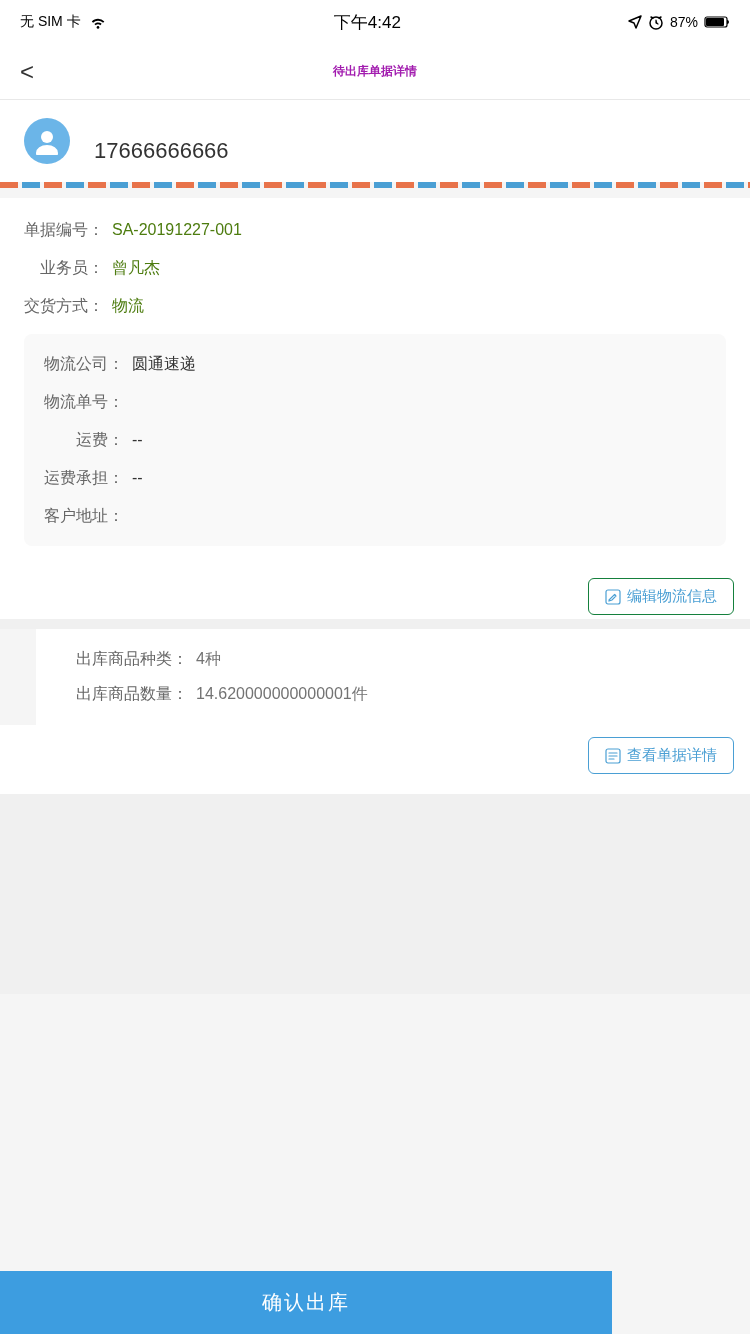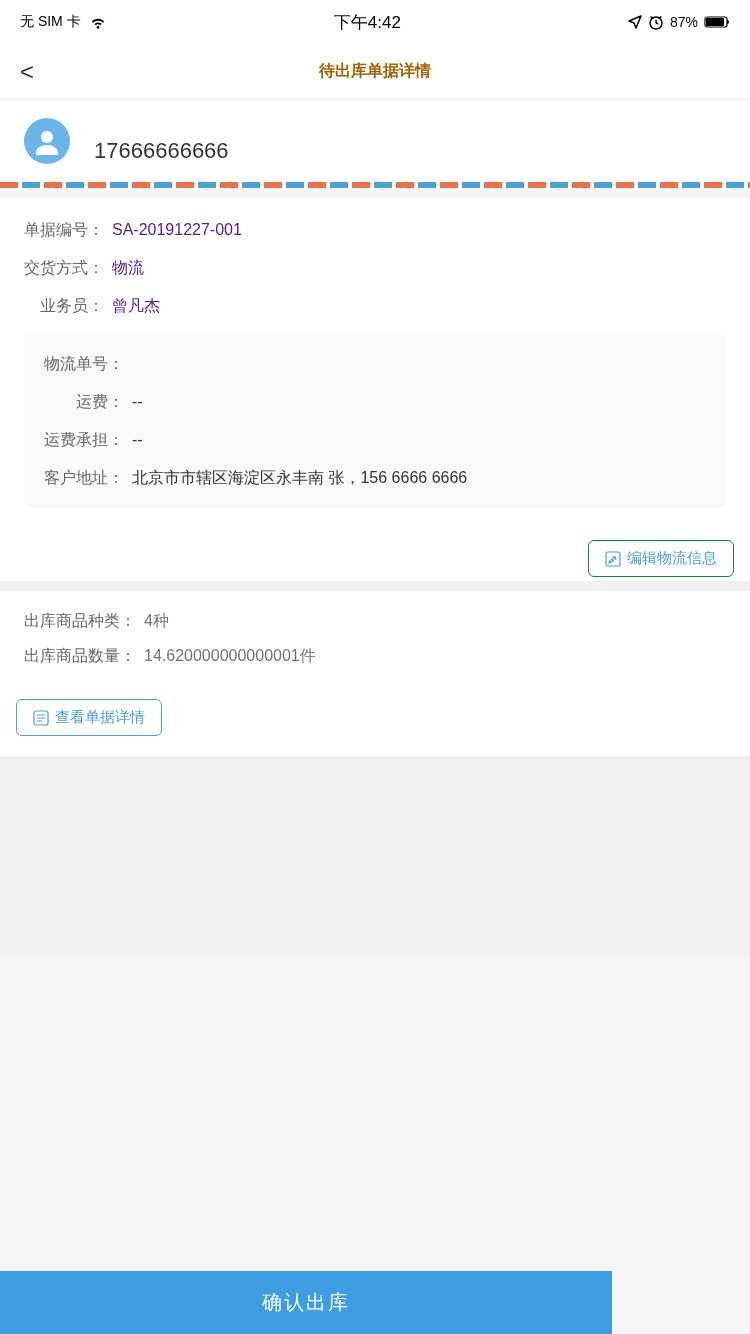--- a/index.html
+++ b/index.html
@@ -40,23 +40,23 @@
       border-bottom: 1px solid #e8e8e8;
     }
     .nav-back {
       position: absolute;
       left: 20px;
       font-size: 24px;
       color: #333;
       cursor: pointer;
     }
     .nav-title {
-      font-size: 16px;
+      font-size: 12px;
       font-weight: 600;
-      color: #a16207;
+      color: #a21caf;
     }
 
     
     .dashed-divider {
       height: 6px;
       background: repeating-linear-gradient(
         90deg,
         #e8734a 0px, #e8734a 18px,
         transparent 18px, transparent 22px,
         #4a9fd4 22px, #4a9fd4 40px,
@@ -102,21 +102,21 @@
       line-height: 1.5;
     }
     .info-row:last-child { margin-bottom: 0; }
     .info-label {
       color: #666;
       min-width: 80px;
       text-align: right;
       flex-shrink: 0;
     }
     .info-value {
-      color: #4c1d95;
+      color: #4d7c0f;
       margin-left: 8px;
       flex: 1;
     }
 
     
     .logistics-card {
       background: #f9f9f9;
       border-radius: 8px;
       padding: 18px 20px;
       margin-top: 16px;
@@ -172,21 +172,22 @@
 
     
     .section-divider {
       height: 10px;
       background: #f0f0f0;
     }
 
     
     .product-section {
       background: #fff;
-      padding: 20px 24px;
+      padding: 20px 40px;
+      margin-left: 36px;
     }
     .product-row {
       display: flex;
       align-items: center;
       margin-bottom: 14px;
       font-size: 16px;
     }
     .product-row:last-child { margin-bottom: 0; }
     .product-label {
       color: #666;
@@ -195,20 +196,21 @@
       flex-shrink: 0;
     }
     .product-value {
       color: #737373;
       margin-left: 8px;
     }
 
     
     .view-btn-row {
       display: flex;
+      justify-content: flex-end;
       padding: 12px 16px 20px;
       background: #fff;
     }
     .view-btn {
       border: 1px solid #4a9fd4;
       border-radius: 6px;
       padding: 8px 16px;
       color: #4a9fd4;
       font-size: 15px;
       background: #fff;
@@ -297,43 +299,46 @@
 </div>
 
 <div class="dashed-divider"></div>
 
 <div class="info-section">
   <div class="info-row">
     <span class="info-label">单据编号：</span>
     <span class="info-value">SA-20191227-001</span>
   </div>
   <div class="info-row">
+    <span class="info-label">业务员：</span>
+    <span class="info-value">曾凡杰</span>
+  </div>
+  <div class="info-row">
     <span class="info-label">交货方式：</span>
     <span class="info-value">物流</span>
   </div>
-  <div class="info-row">
-    <span class="info-label">业务员：</span>
-    <span class="info-value">曾凡杰</span>
-  </div>
 
   <div class="logistics-card">
+    <div class="logistics-row">
+      <span class="logistics-label">物流公司：</span>
+      <span class="logistics-value">圆通速递</span>
+    </div>
     <div class="logistics-row">
       <span class="logistics-label">物流单号：</span>
     </div>
     <div class="logistics-row">
       <span class="logistics-label">运费：</span>
       <span class="logistics-value">--</span>
     </div>
     <div class="logistics-row">
       <span class="logistics-label">运费承担：</span>
       <span class="logistics-value">--</span>
     </div>
     <div class="logistics-row">
       <span class="logistics-label">客户地址：</span>
-      <span class="logistics-value">北京市市辖区海淀区永丰南  张，156 6666 6666</span>
     </div>
   </div>
 </div>
 
 <div class="edit-btn-row">
   <button class="edit-btn">
     <svg class="edit-pencil" viewBox="0 0 16 16" fill="none">
       <rect x="1" y="1" width="14" height="14" rx="2" stroke="#4a9fd4" stroke-width="1.2"></rect>
       <path d="M4 11l1.5-1.5 4-4 1.5 1.5-4 4L4 12z" stroke="#4a9fd4" stroke-width="1.1" fill="none"></path>
       <path d="M9.5 5.5l1 1" stroke="#4a9fd4" stroke-width="1.1"></path>

